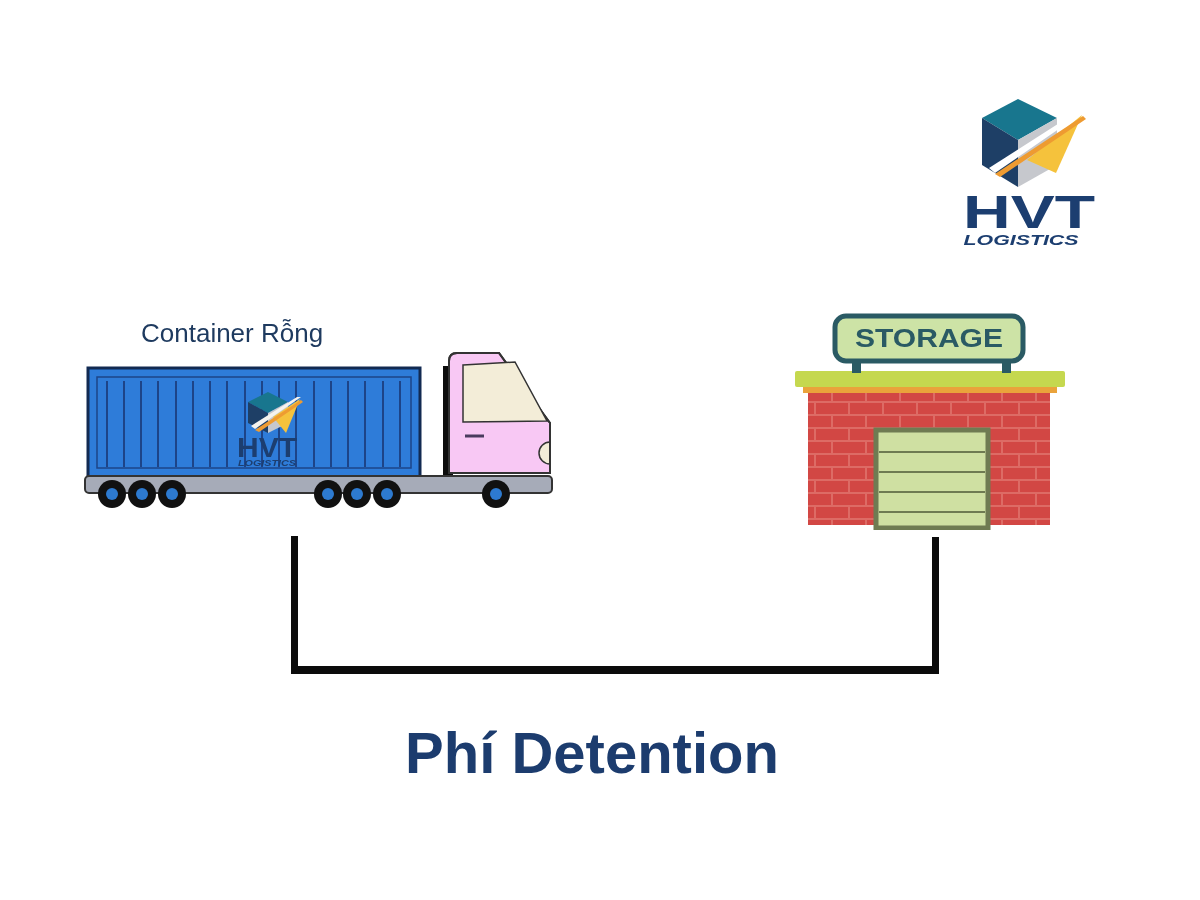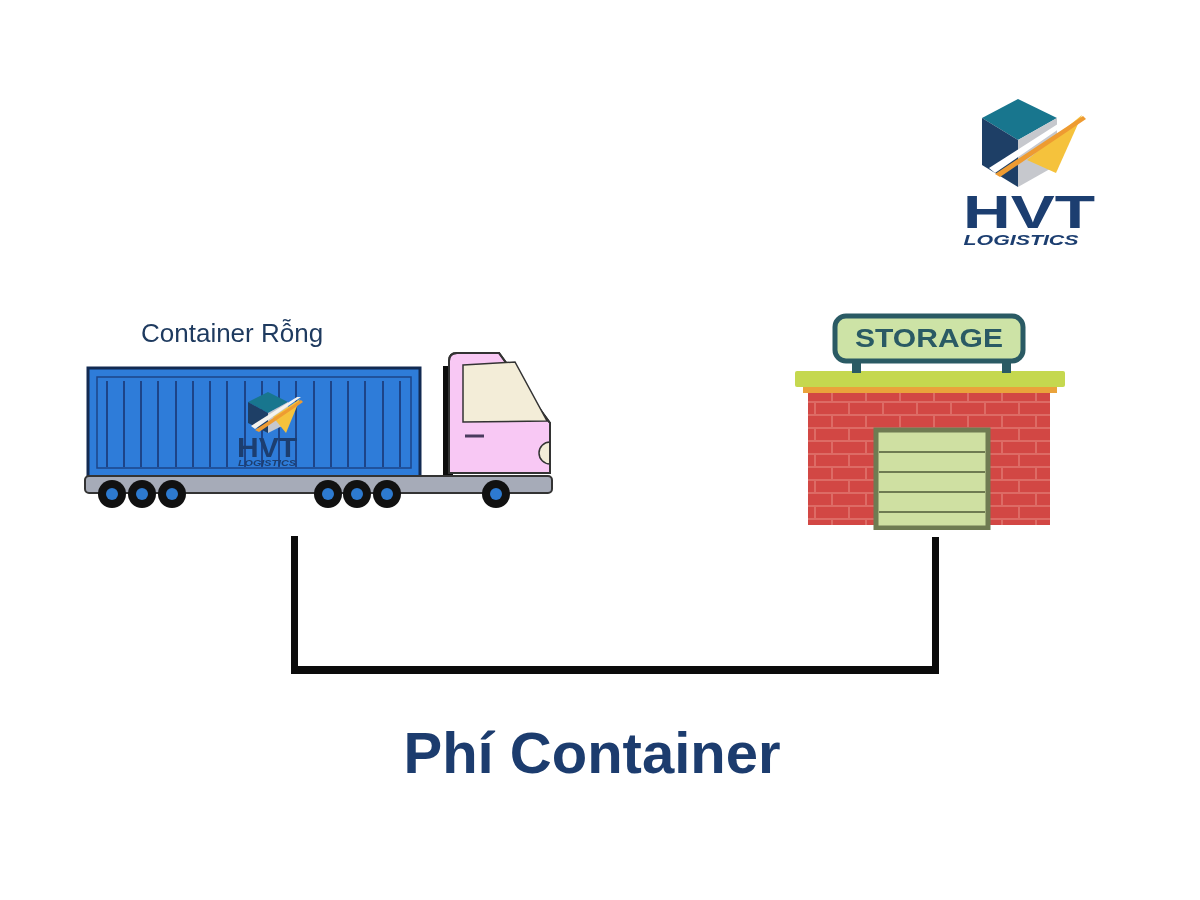--- a/index.html
+++ b/index.html
@@ -179,15 +179,15 @@
     <g>
       <rect x="45" y="6" width="188" height="45" rx="11" stroke="#2a5a64" stroke-width="5" fill="#cde3a6"></rect>
       <text class="sign-text" x="139" y="37" text-anchor="middle" textLength="148" lengthAdjust="spacingAndGlyphs" fill="#2a5a64">STORAGE</text>
     </g>
   </svg>
 
   <div class="connector connector-left"></div>
   <div class="connector connector-bottom"></div>
   <div class="connector connector-right"></div>
 
-  <div class="page-title">Phí Container</div>
+  <div class="page-title">Phí Detention</div>
 
 </div>
 
 </body></html>

